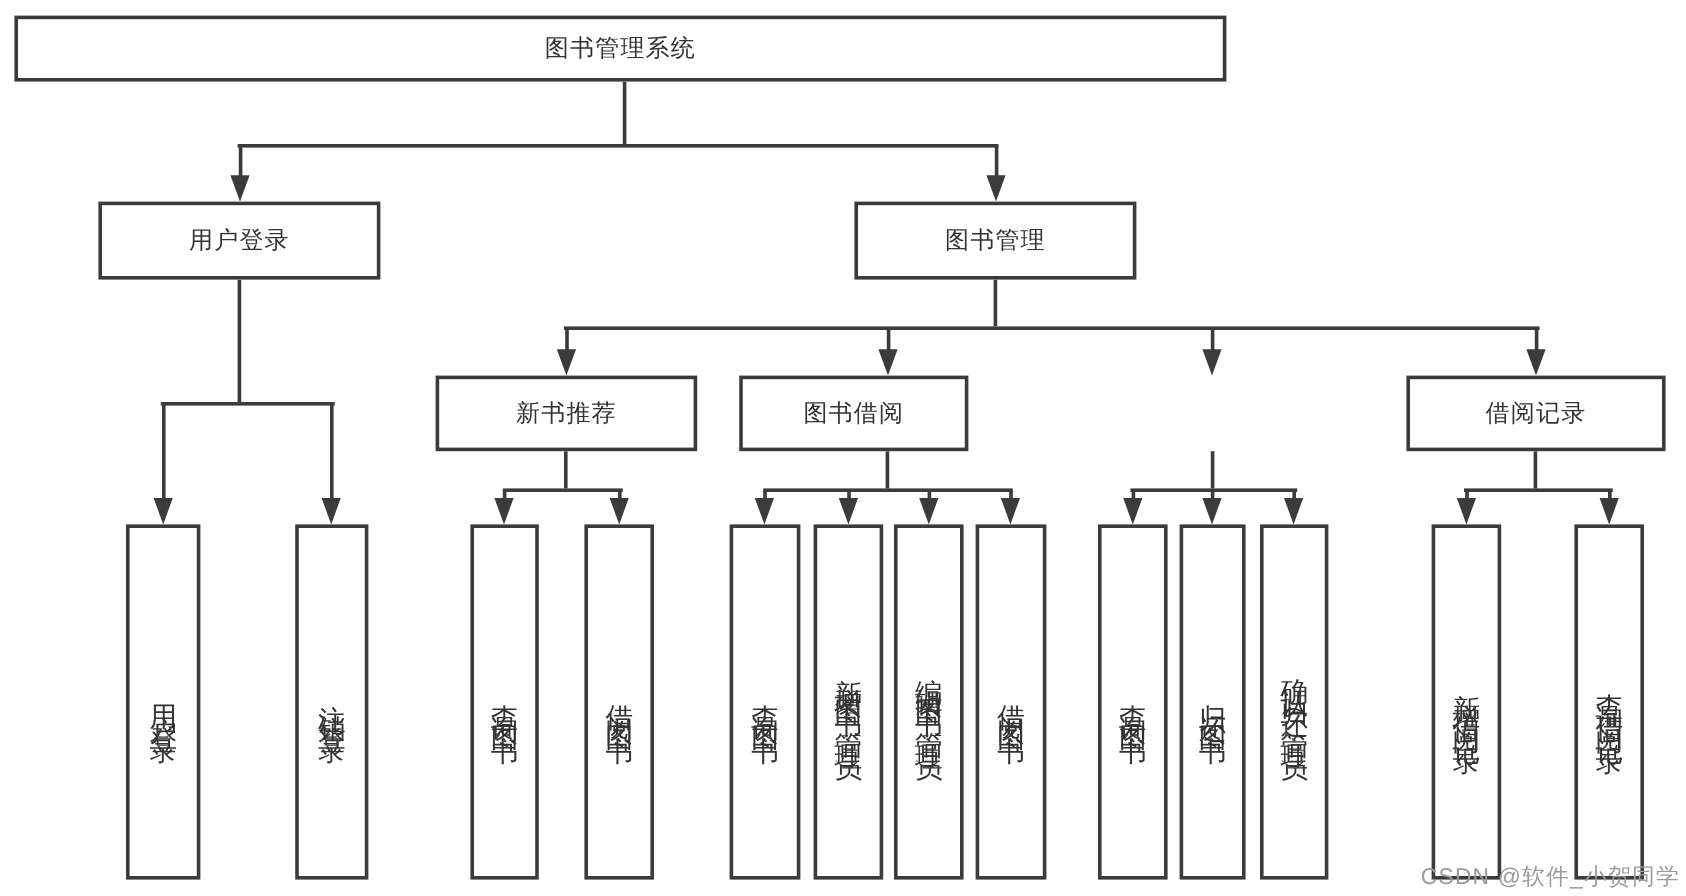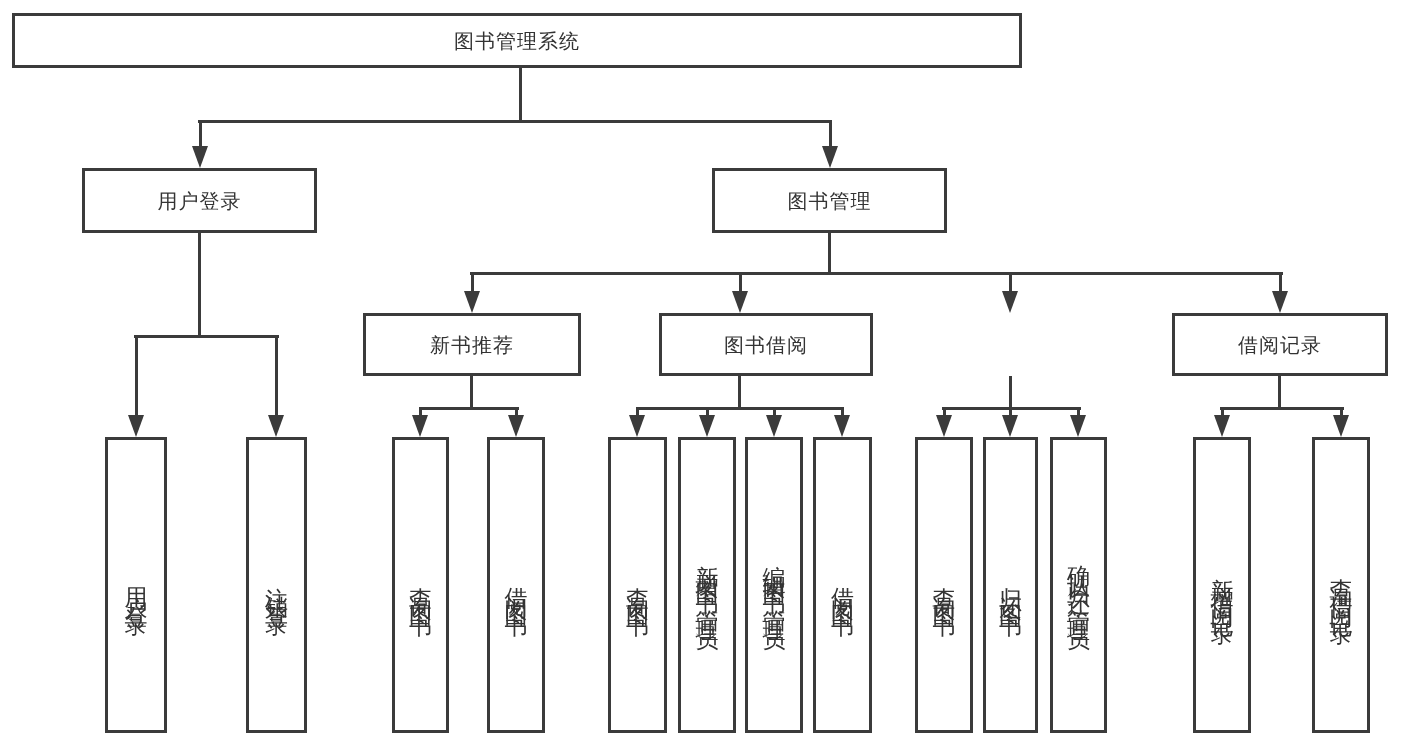--- a/index.html
+++ b/index.html
@@ -122,35 +122,36 @@
   <div class="hline" style="left:1220px; top:407px; width:124px;"></div>
   <div class="arrow" style="left:1213px; top:409px; height:28px;"></div>
   <div class="arrow" style="left:1332px; top:409px; height:28px;"></div>
 
   <div class="box" style="left:12px; top:13px; width:1010px; height:55px;">图书管理系统</div>
 
   <div class="box" style="left:82px; top:168px; width:235px; height:65px;">用户登录</div>
   <div class="box" style="left:363px; top:313px; width:218px; height:63px;">新书推荐</div>
 
   <div class="box" style="left:712px; top:168px; width:235px; height:65px;">图书管理</div>
-  <div class="box" style="left:659px; top:313px; width:214px; height:63px;text-align:center;">图书借阅</div>
+  <div class="box" style="left:616px; top:313px; width:191px; height:63px;text-align:center;">图书借阅</div>
   <div class="box" style="left:1172px; top:313px; width:216px; height:63px;">借阅记录</div>
 
   <div class="box leaf" style="left:105px; top:437px; width:62px; height:296px;">用户登录</div>
   <div class="box leaf" style="left:246px; top:437px; width:61px; height:296px;">注销登录</div>
 
   <div class="box leaf" style="left:392px; top:437px; width:57px; height:296px;">查询图书</div>
   <div class="box leaf" style="left:487px; top:437px; width:58px; height:296px;">借阅图书</div>
 
   <div class="box leaf" style="left:608px; top:437px; width:59px; height:296px;">查询图书</div>
   <div class="box leaf" style="left:678px; top:437px; width:58px; height:296px;">新增图书（管理员）</div>
   <div class="box leaf" style="left:745px; top:437px; width:58px; height:296px;">编辑图书（管理员）</div>
   <div class="box leaf" style="left:813px; top:437px; width:59px; height:296px;">借阅图书</div>
 
   <div class="box leaf" style="left:915px; top:437px; width:58px; height:296px;">查询图书</div>
   <div class="box leaf" style="left:983px; top:437px; width:55px; height:296px;">归还图书</div>
   <div class="box leaf" style="left:1050px; top:437px; width:57px; height:296px;">确认归还（管理员）</div>
 
   <div class="box leaf" style="left:1193px; top:437px; width:58px; height:296px;">新增借阅记录</div>
   <div class="box leaf" style="left:1312px; top:437px; width:58px; height:296px;">查询借阅记录</div>
 
+  <div class="watermark">CSDN @软件_小贺同学</div>
 
 </div>
 
 </body></html>

